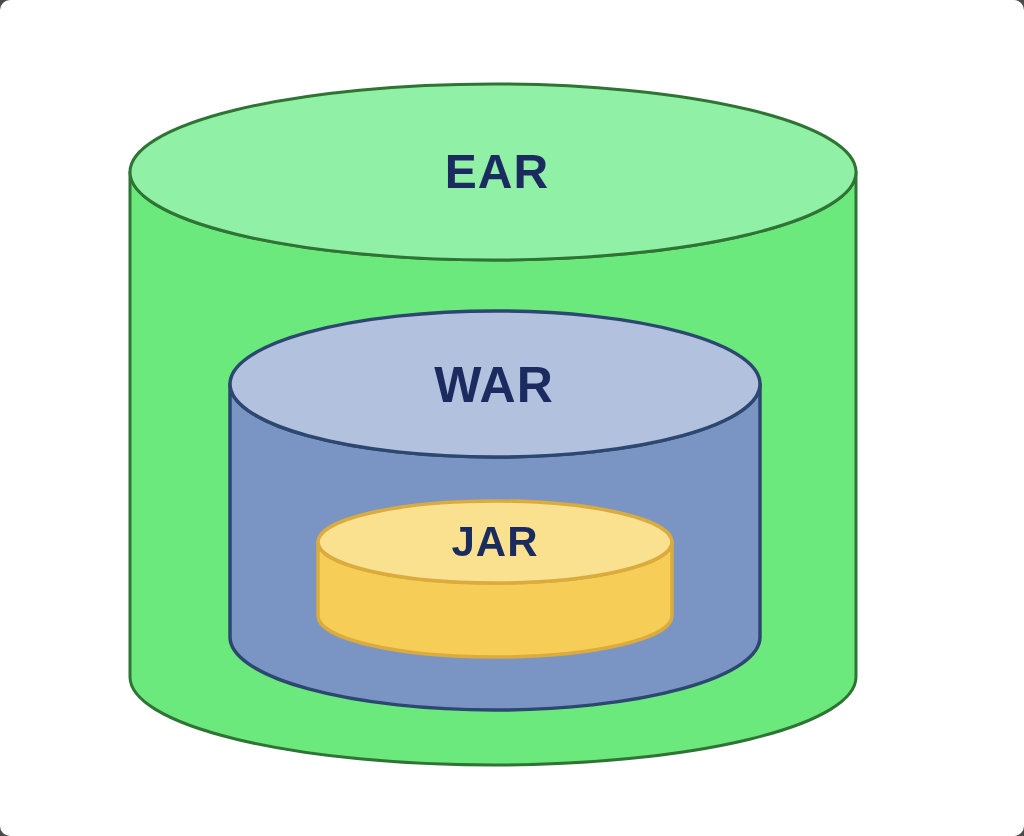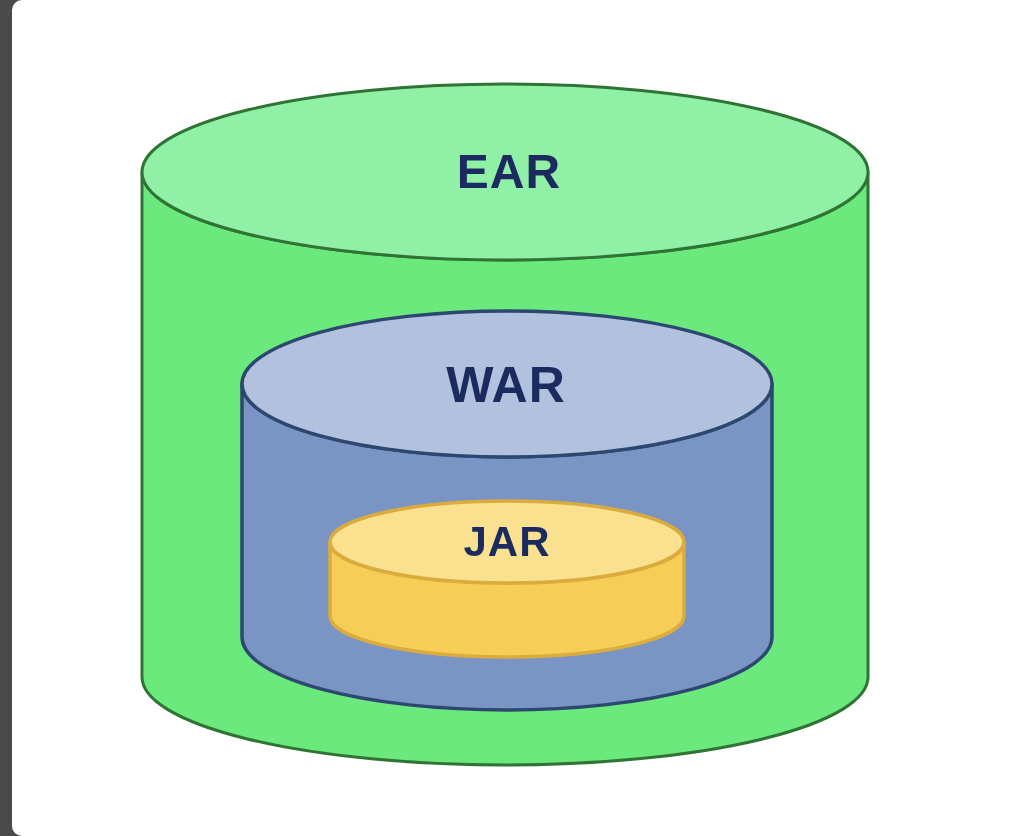--- a/index.html
+++ b/index.html
@@ -4,21 +4,21 @@
 <style>
   html, body {
     margin: 0;
     padding: 0;
     width: 1024px;
     height: 836px;
     overflow: hidden;
     font-family: "Liberation Sans", sans-serif;
   }
   body { background: #4a4a4a; }
-  .stage { position: relative; width: 832px; height: 836px; margin-left: 12px; }
+  .stage { position: relative; width: 832px; height: 836px; }
   svg { display: block; }
   .label {
     font-family: "Liberation Sans", "DejaVu Sans", sans-serif;
     font-weight: bold;
     text-anchor: middle;
     letter-spacing: 1px;
   }
   .label-ear { font-size: 48px; }
   .label-war { font-size: 50px; }
   .label-jar { font-size: 42px; }

